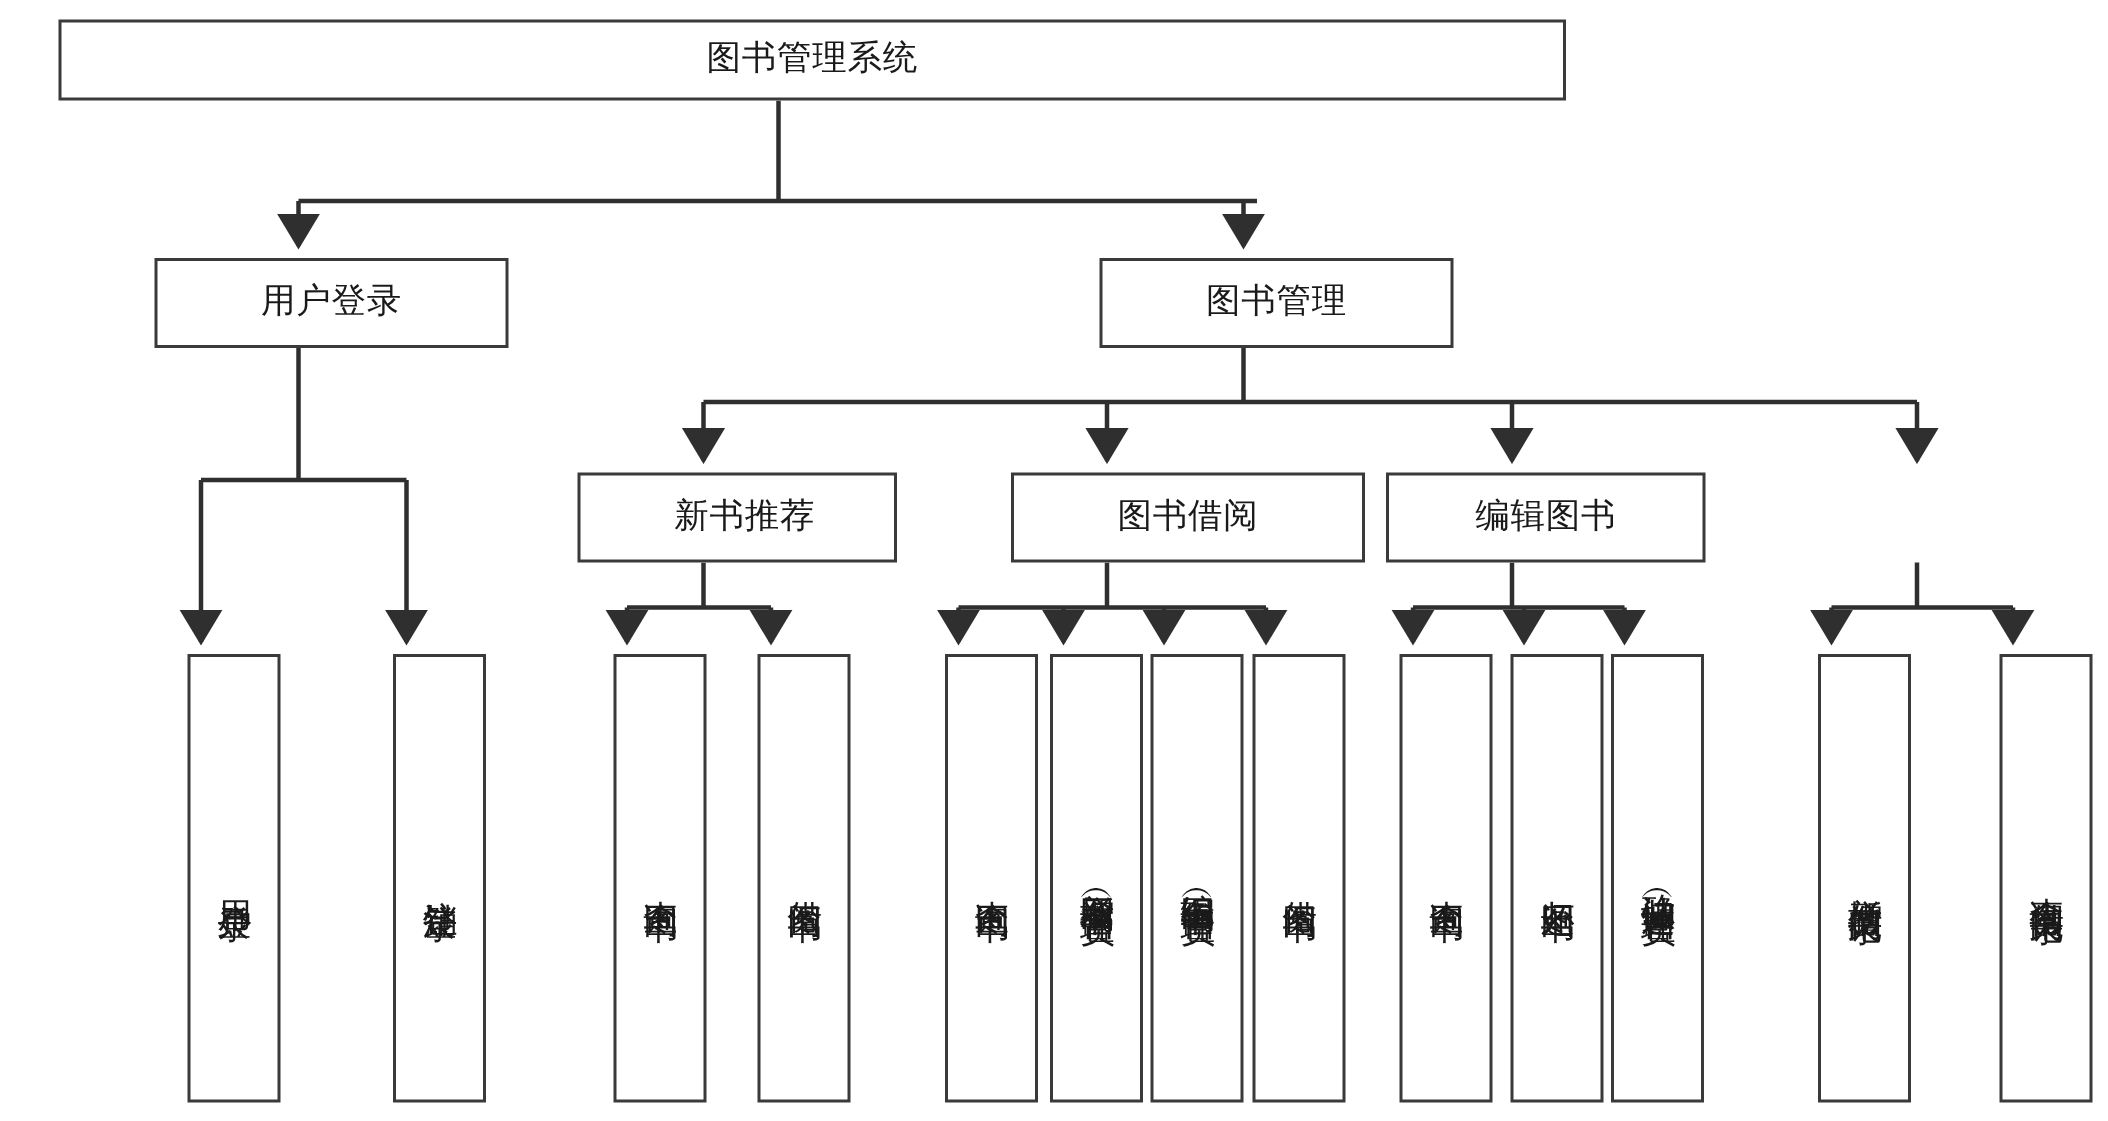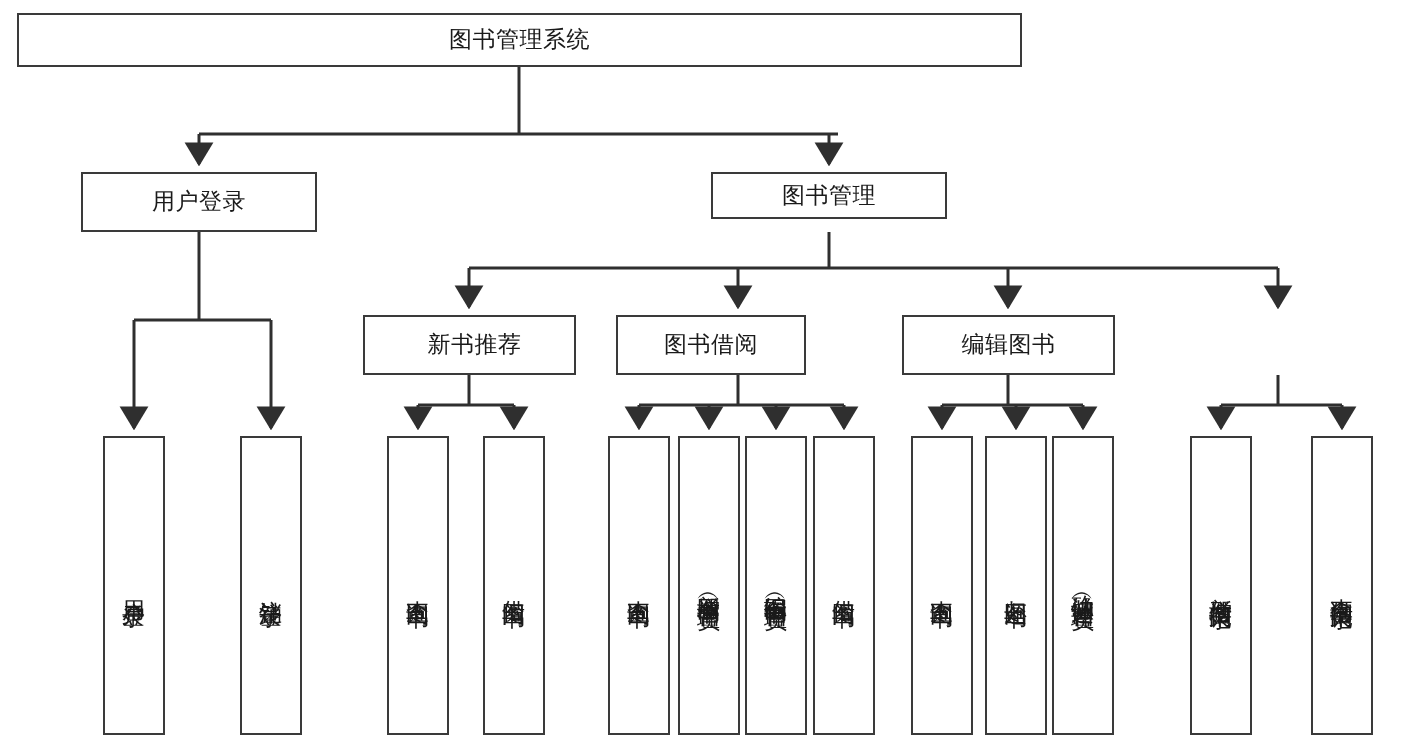--- a/index.html
+++ b/index.html
@@ -28,20 +28,21 @@
   }
   .node {
     position: absolute;
     box-sizing: border-box;
     background: #ffffff;
     border: 2px solid #3a3a3a;
     display: flex;
     align-items: center;
     justify-content: center;
     color: #1a1a1a;
+    margin-left: 22px;
   }
   .node-label {
     display: block;
     text-align: center;
     line-height: 1.18;
     letter-spacing: 0.5px;
   }
   .node.horizontal .node-label {
     font-size: 23px;
   }
@@ -124,28 +125,28 @@
     </g>
   </svg>
 
   <div class="node horizontal" style="left: 17px; top: 13px; width: 1005px; height: 54px;">
     <span class="node-label">图书管理系统</span>
   </div>
 
   <div class="node horizontal" style="left: 81px; top: 172px; width: 236px; height: 60px;">
     <span class="node-label">用户登录</span>
   </div>
-  <div class="node horizontal" style="left: 711px; top: 172px; width: 236px; height: 47px;">
+  <div class="node horizontal" style="left: 711px; top: 172px; width: 236px; height: 60px;">
     <span class="node-label">图书管理</span>
   </div>
 
   <div class="node horizontal" style="left: 363px; top: 315px; width: 213px; height: 60px; padding-left: 10px;">
     <span class="node-label">新书推荐</span>
   </div>
-  <div class="node horizontal" style="left: 616px; top: 315px; width: 190px; height: 60px;">
+  <div class="node horizontal" style="left: 652px; top: 315px; width: 236px; height: 60px;">
     <span class="node-label">图书借阅</span>
   </div>
   <div class="node horizontal" style="left: 902px; top: 315px; width: 213px; height: 60px;">
     <span class="node-label">编辑图书</span>
   </div>
 
   <div class="node vertical" style="left: 103px; top: 436px; width: 62px; height: 299px;">
     <span class="node-label">用户登录</span>
   </div>
   <div class="node vertical" style="left: 240px; top: 436px; width: 62px; height: 299px;">

